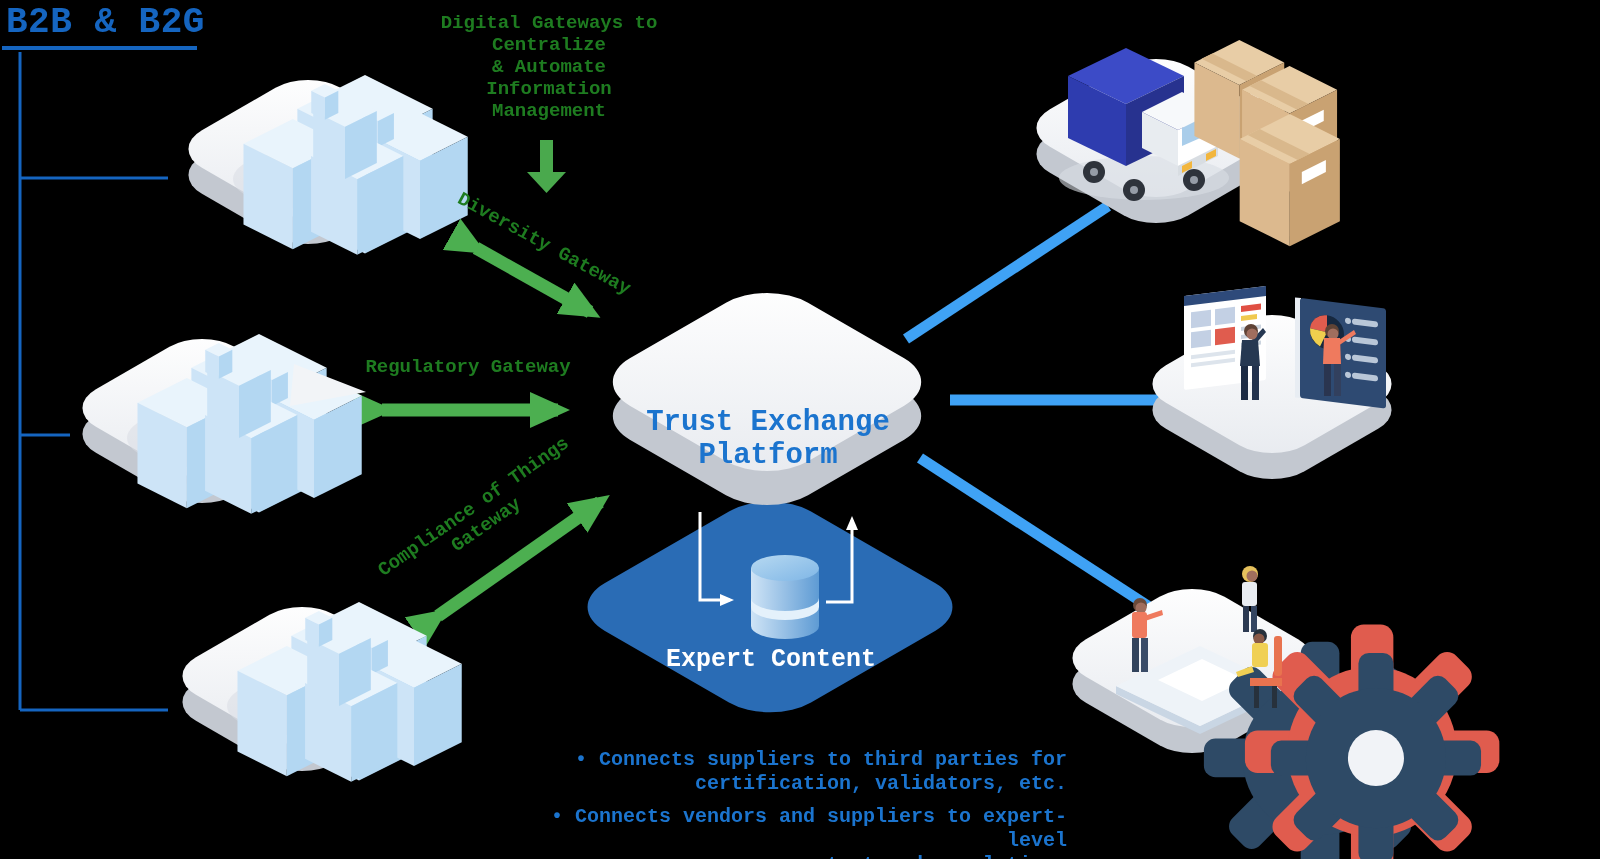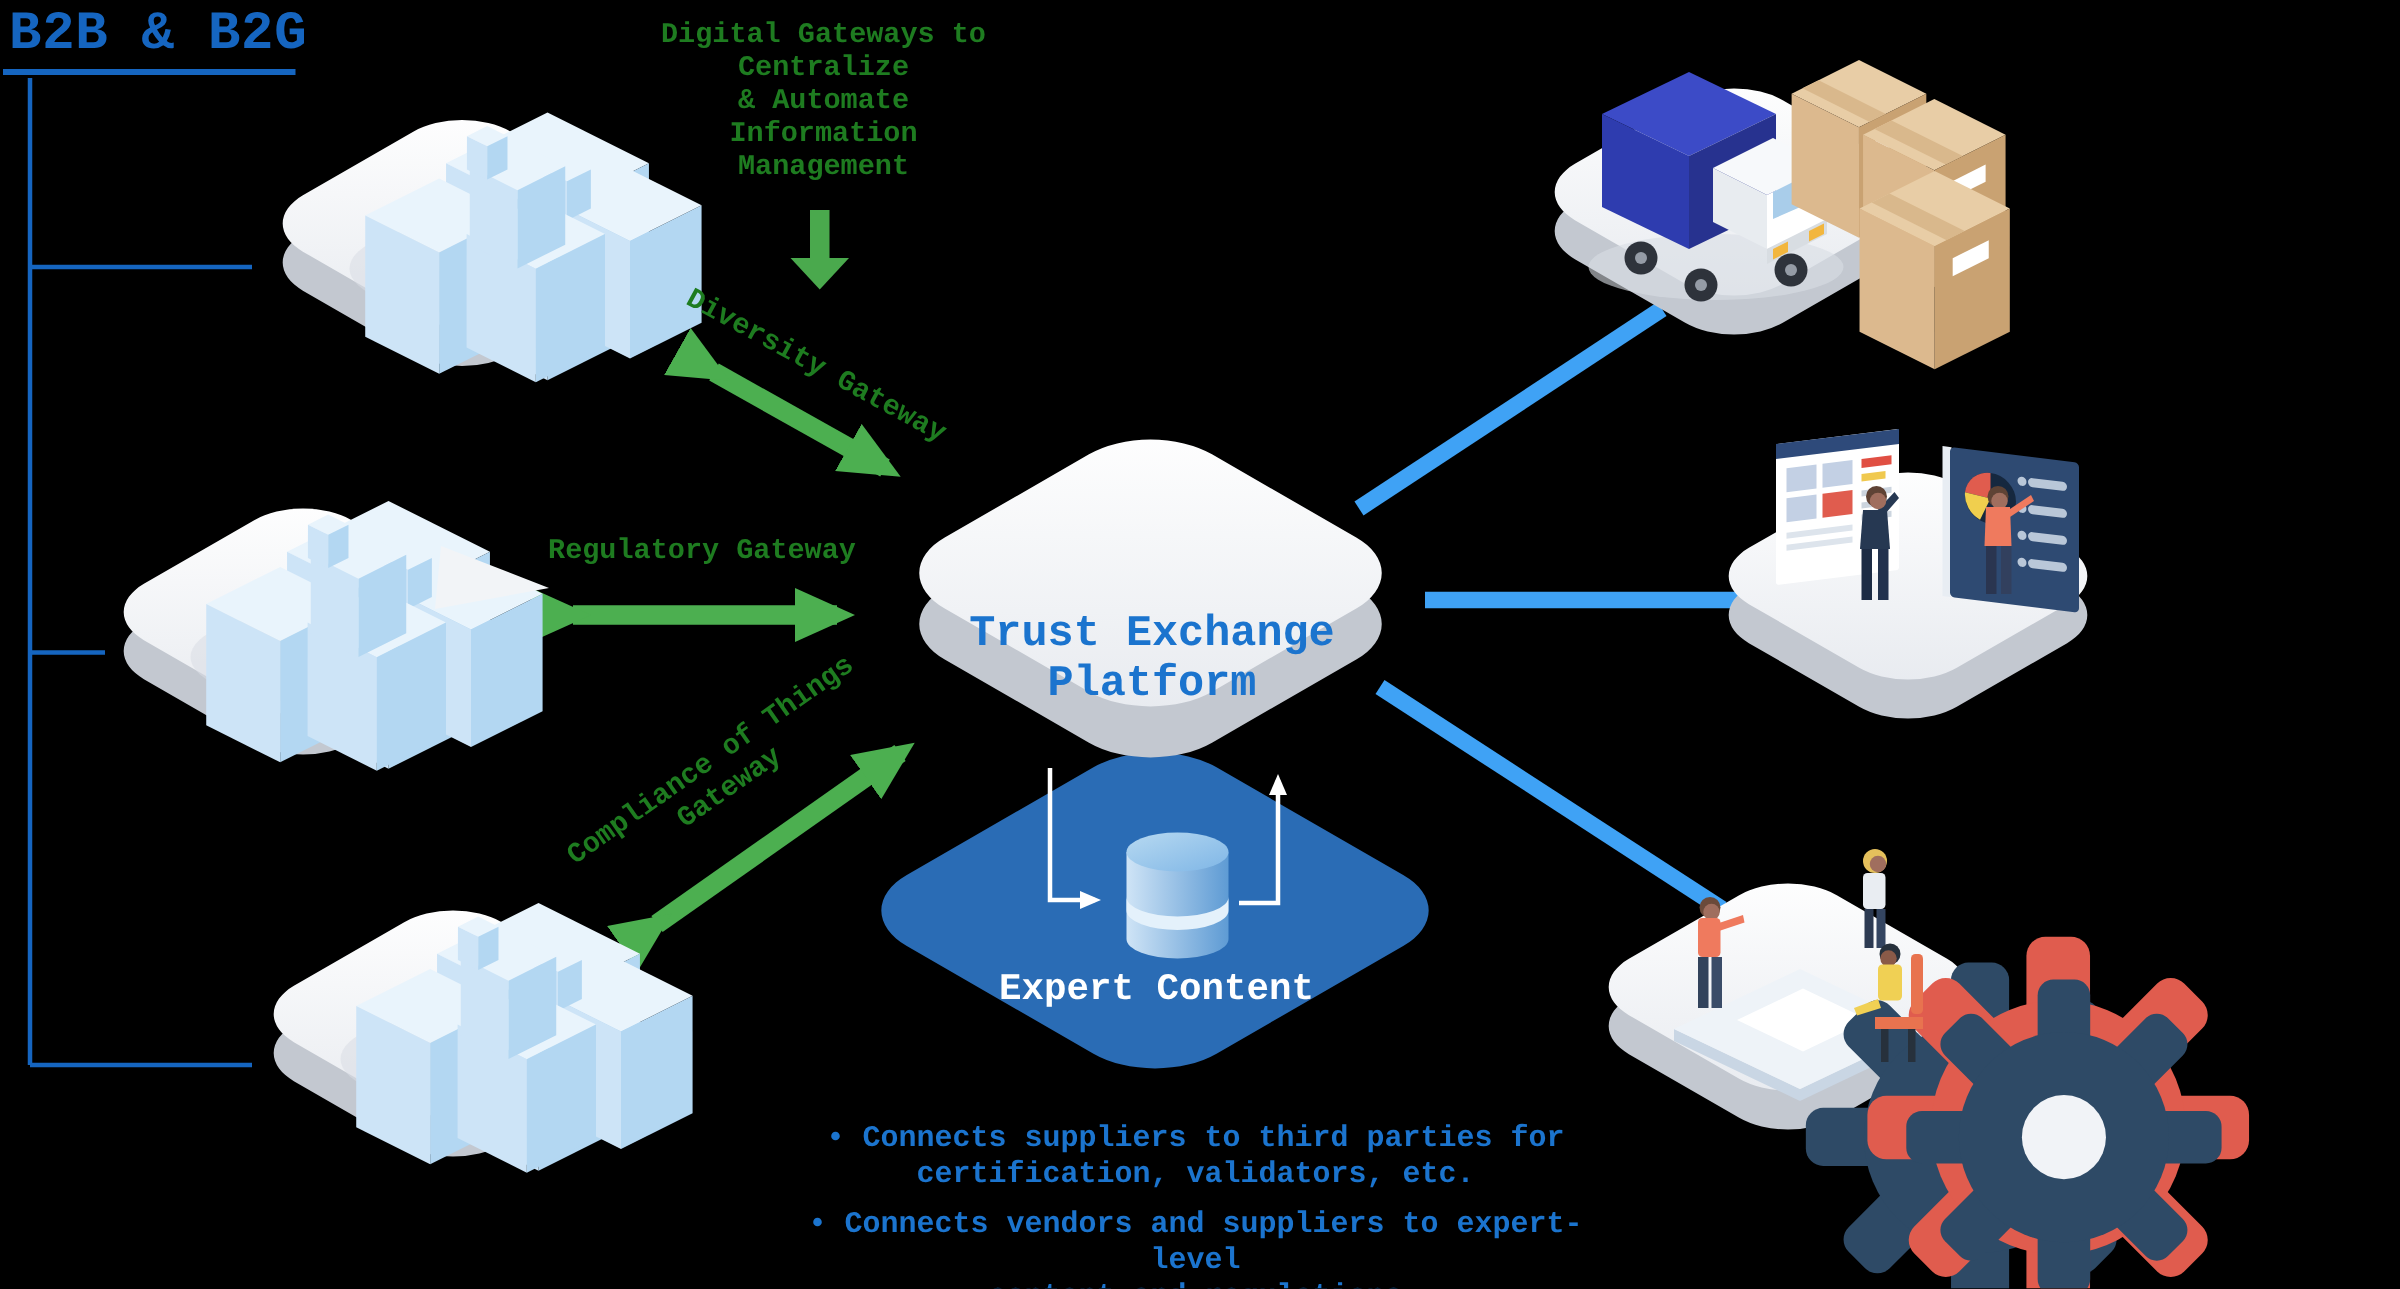--- a/index.html
+++ b/index.html
@@ -19,21 +19,21 @@
 
   .gw-label { font-size:19px; color:#1e7c20; z-index:6; }
   .gw-diversity  { left:414px; top:233px; width:260px; transform:rotate(28.5deg); }
   .gw-regulatory { left:338px; top:356px; width:260px; }
   .gw-compliance { left:348px; top:494px; width:264px; line-height:22px; transform:rotate(-35deg); }
 
   .platform-title { left:618px; top:406px; width:300px; font-size:29px; line-height:33px; color:#1b74ce; z-index:6; }
   .expert-label   { left:650px; top:645px; width:242px; font-size:25px; color:#ffffff; z-index:6; }
 
   .notes { left:527px; top:748px; width:540px; font-size:20px; line-height:24px; color:#1b74ce; z-index:6; }
-  .notes p { margin:0 0 9px 0; white-space:pre-line; }
+  .notes p { margin:0 0 9px 0; white-space:pre-line;text-align:right; }
 
   svg { display:block; }
   .layer1 { left:0; top:0; z-index:1; }
   .layer2 { z-index:2; }
   .layer3 { z-index:3; }
   .layer4 { left:0; top:0; z-index:4; pointer-events:none; }
 
   .tile-svg { overflow:visible; }
 </style>
 </head>

